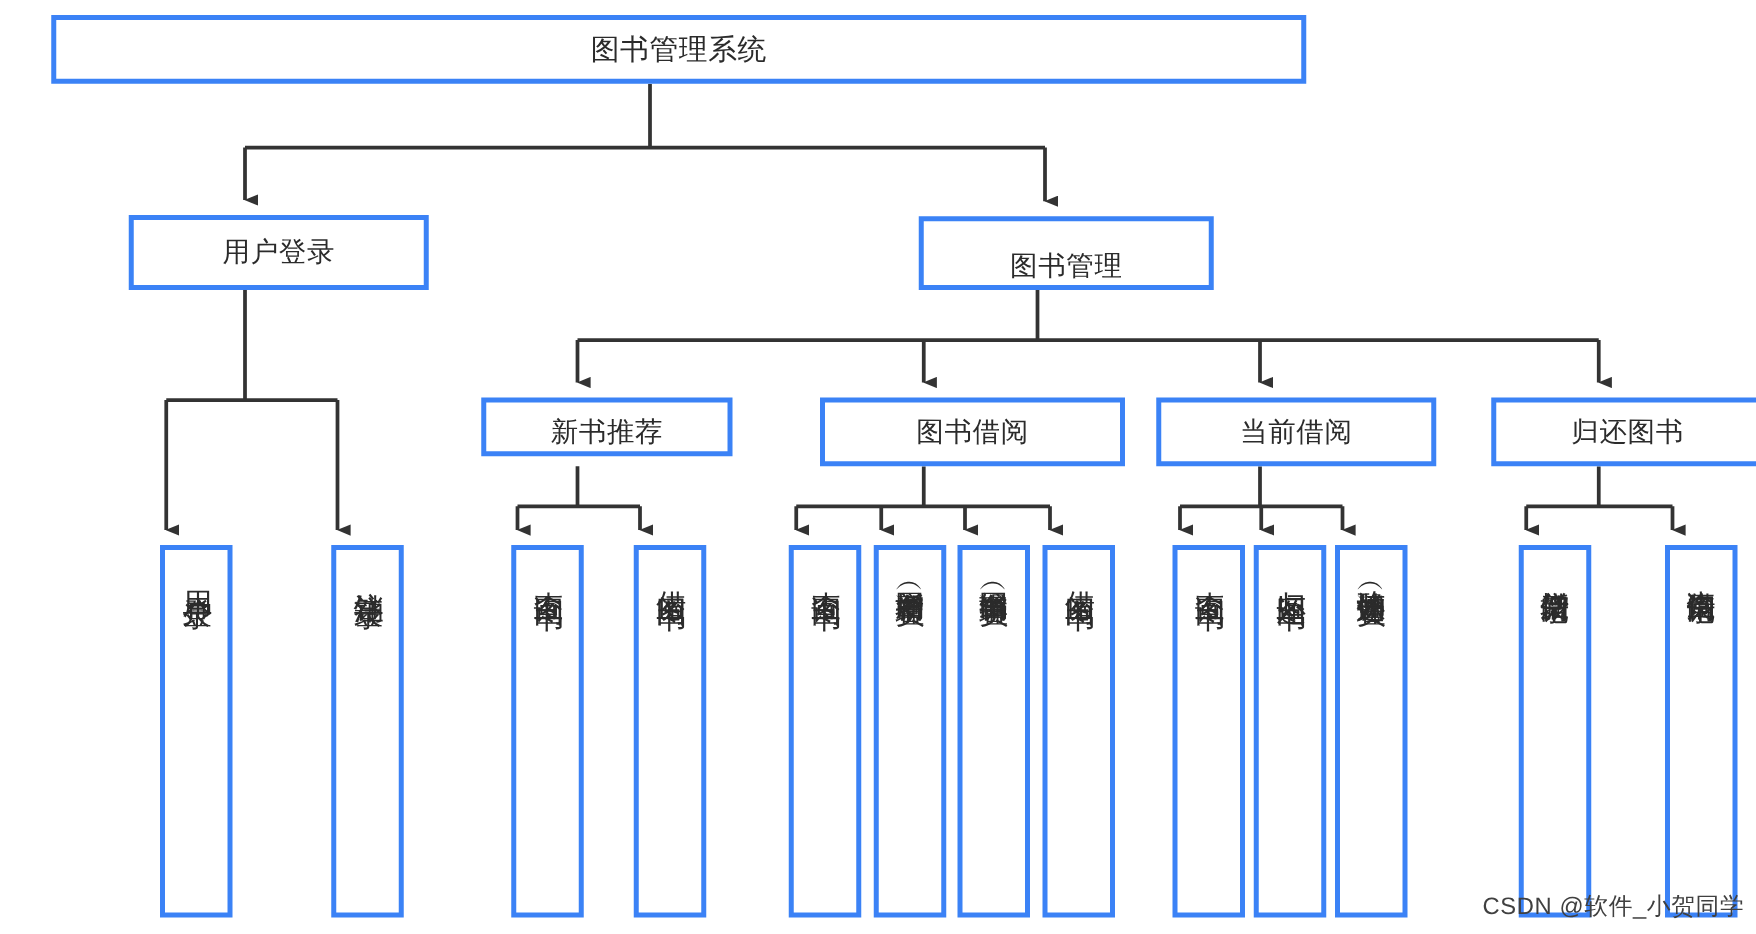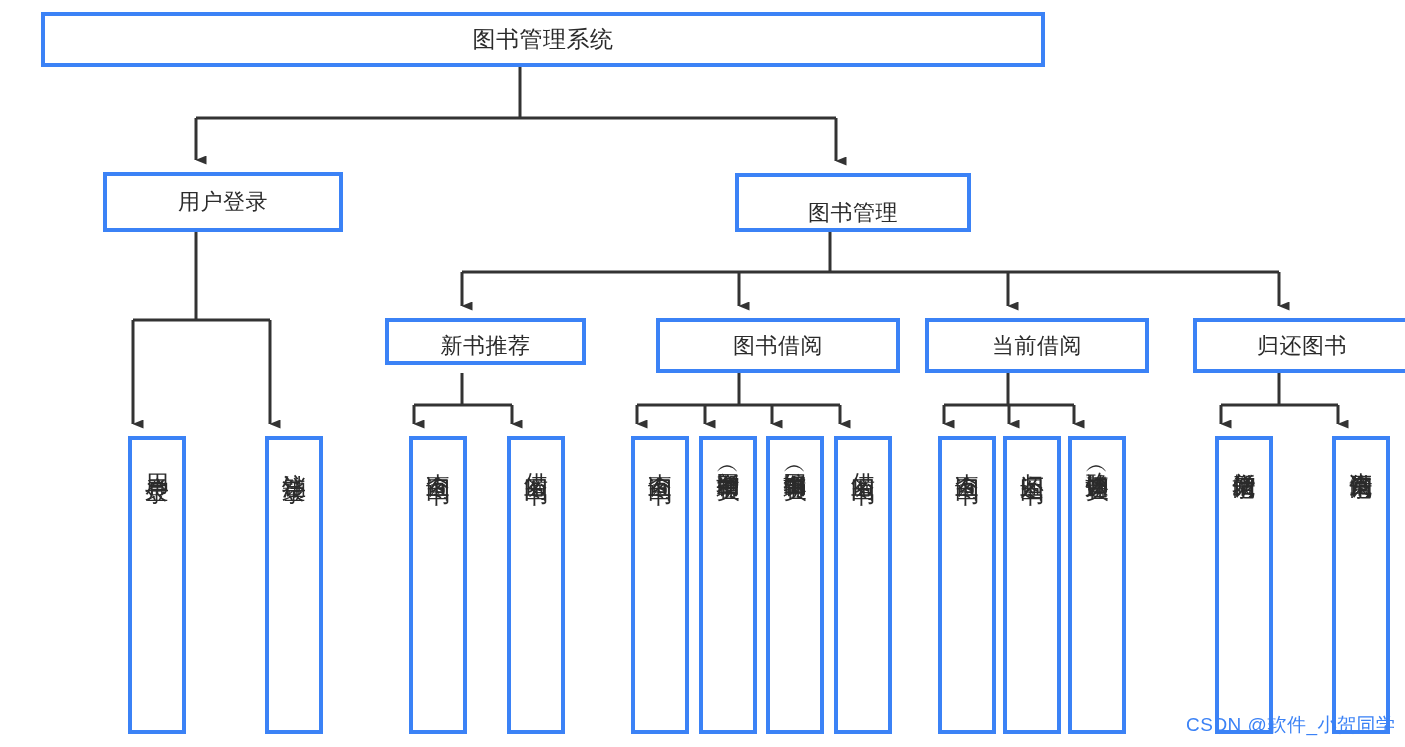--- a/index.html
+++ b/index.html
@@ -64,21 +64,21 @@
   }
   .node-leaf.tall-text .node-label {
     font-size: 23px;
     letter-spacing: 1px;
   }
   .watermark {
     position: absolute;
     left: 1186px;
     top: 712px;
     font-size: 19px;
-    color: #3b82f6;
+    color: #404040;
     white-space: nowrap;
     letter-spacing: 0.5px;
   }
 </style>
 </head>
 <body>
 
 <div id="diagram-root">
 
   <svg class="connectors" viewBox="0 0 1405 747" xmlns="http://www.w3.org/2000/svg">

